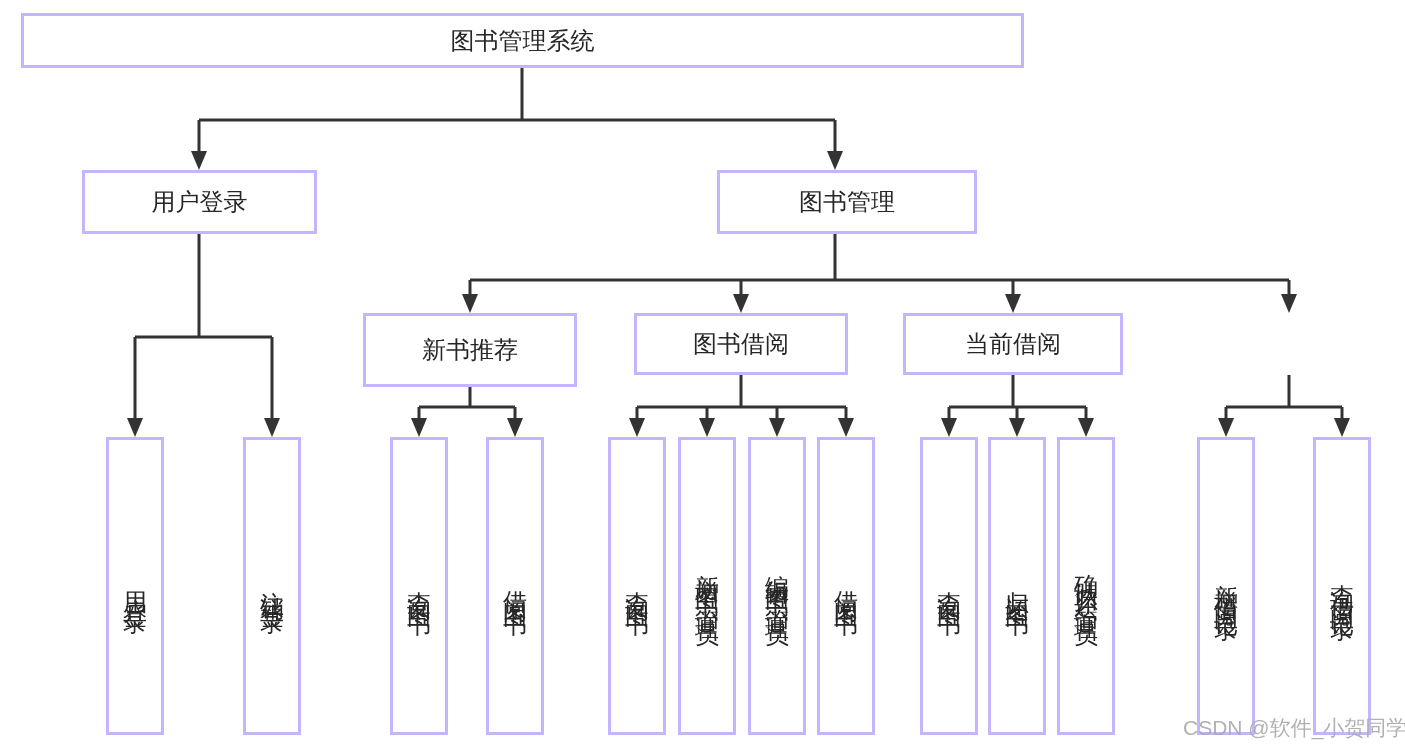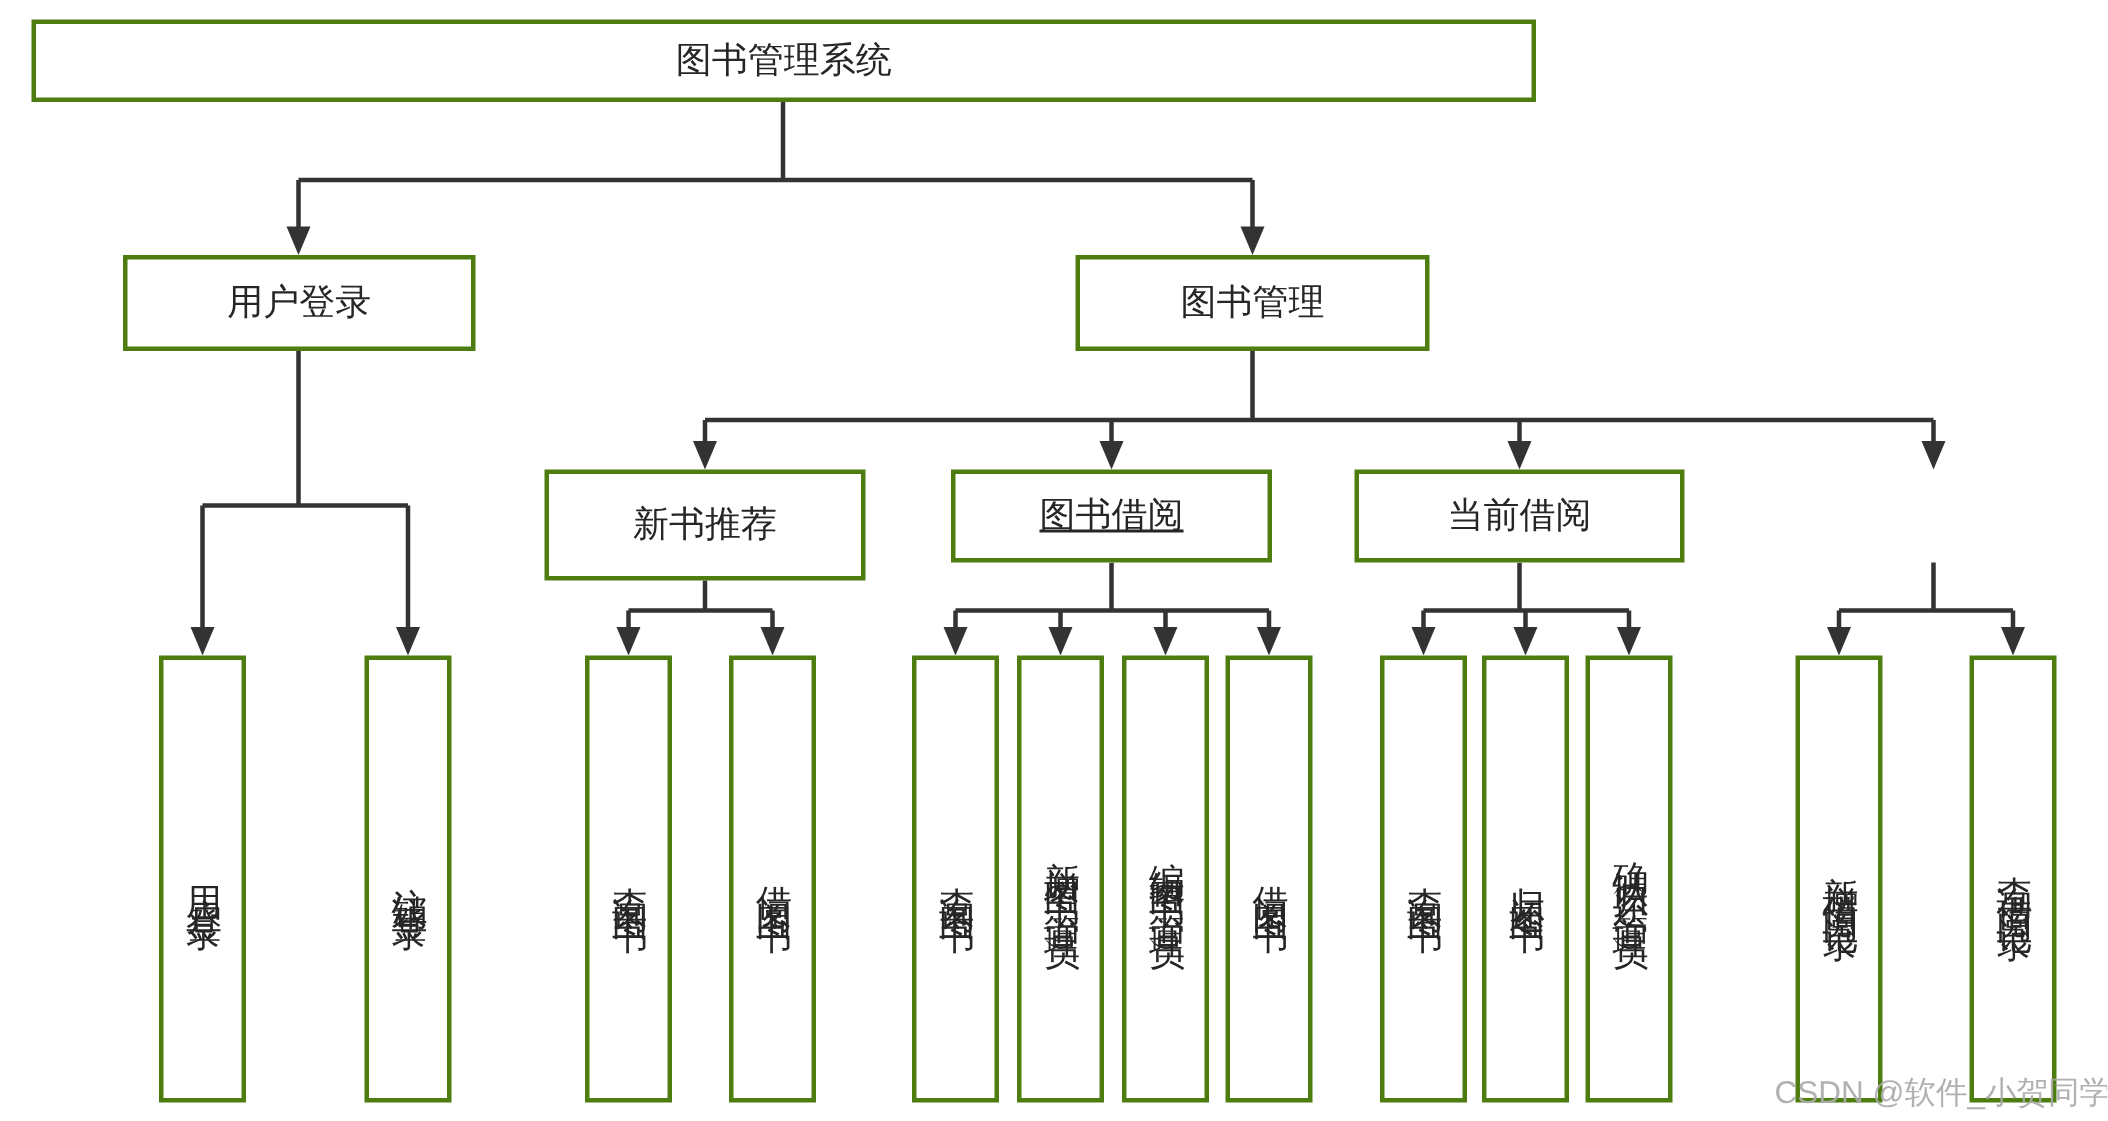--- a/index.html
+++ b/index.html
@@ -8,43 +8,43 @@
     width:1405px;height:747px;
     background:#ffffff;
     overflow:hidden;
     font-family:"Liberation Sans","DejaVu Sans",sans-serif;
     color:#262626;
   }
   .wires{position:absolute;left:0;top:0;z-index:1;}
   .box{
     position:absolute;
     box-sizing:border-box;
-    border:3px solid #4d7c0f;
+    border:3px solid #c4b5fd;
     background:#ffffff;
     display:flex;
     align-items:center;
     justify-content:center;
     z-index:2;
     font-size:24px;
     line-height:1;
     white-space:nowrap;
   }
   .vbox span{
     writing-mode:vertical-rl;
     text-orientation:mixed;
     letter-spacing:7px;
     line-height:1;
     white-space:nowrap;
   }
   
   .n-root   {left:21px;  top:13px;  width:1003px; height:55px;}
   .n-user   {left:82px;  top:170px; width:235px;  height:64px;}
-  .n-mgmt   {left:717px; top:170px; width:236px;  height:64px;}
+  .n-mgmt   {left:717px; top:170px; width:260px;  height:64px;}
   .n-newrec {left:363px; top:313px; width:214px;  height:74px;}
-  .n-borrow {left:634px; top:313px; width:214px;  height:62px;text-decoration:underline;}
+  .n-borrow {left:634px; top:313px; width:214px;  height:62px;}
   .n-current{left:903px; top:313px; width:220px;  height:62px;}
   .n-records{left:1180px;top:313px; width:218px;  height:62px;}
   
   .leaf{top:437px;width:58px;height:298px;}
   .n-a1{left:106px;} .n-a2{left:243px;}
   .n-b1{left:390px;} .n-b2{left:486px;}
   .n-c1{left:608px;} .n-c2{left:678px;} .n-c3{left:748px;} .n-c4{left:817px;}
   .n-d1{left:920px;} .n-d2{left:988px;} .n-d3{left:1057px;}
   .n-e1{left:1197px;} .n-e2{left:1313px;}
   .watermark{

